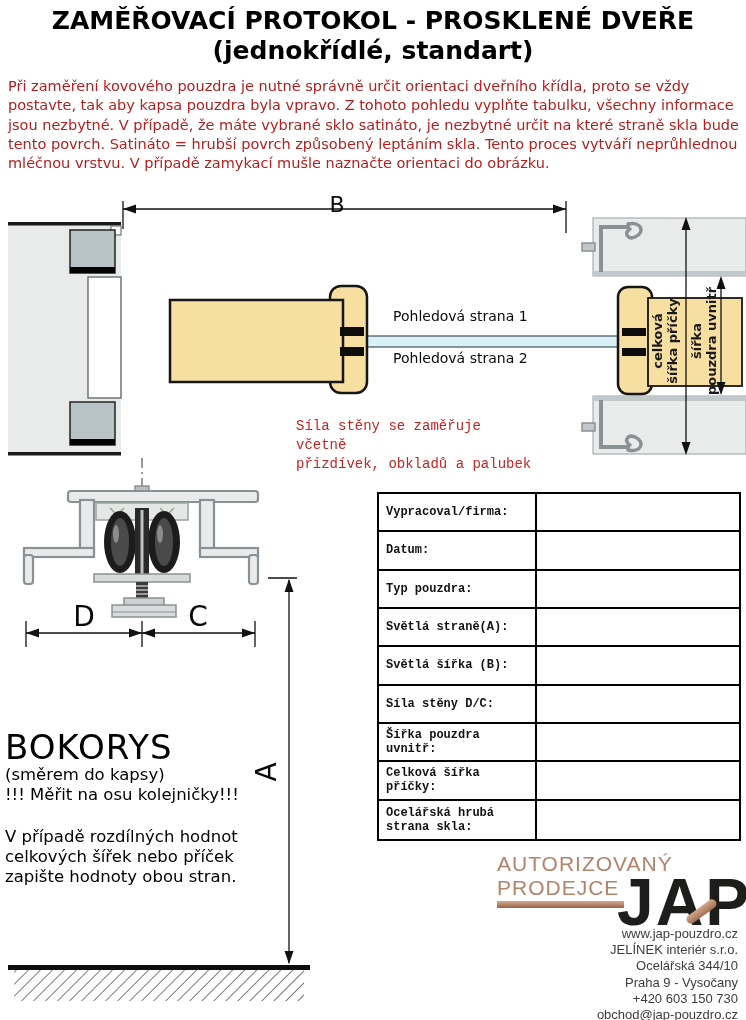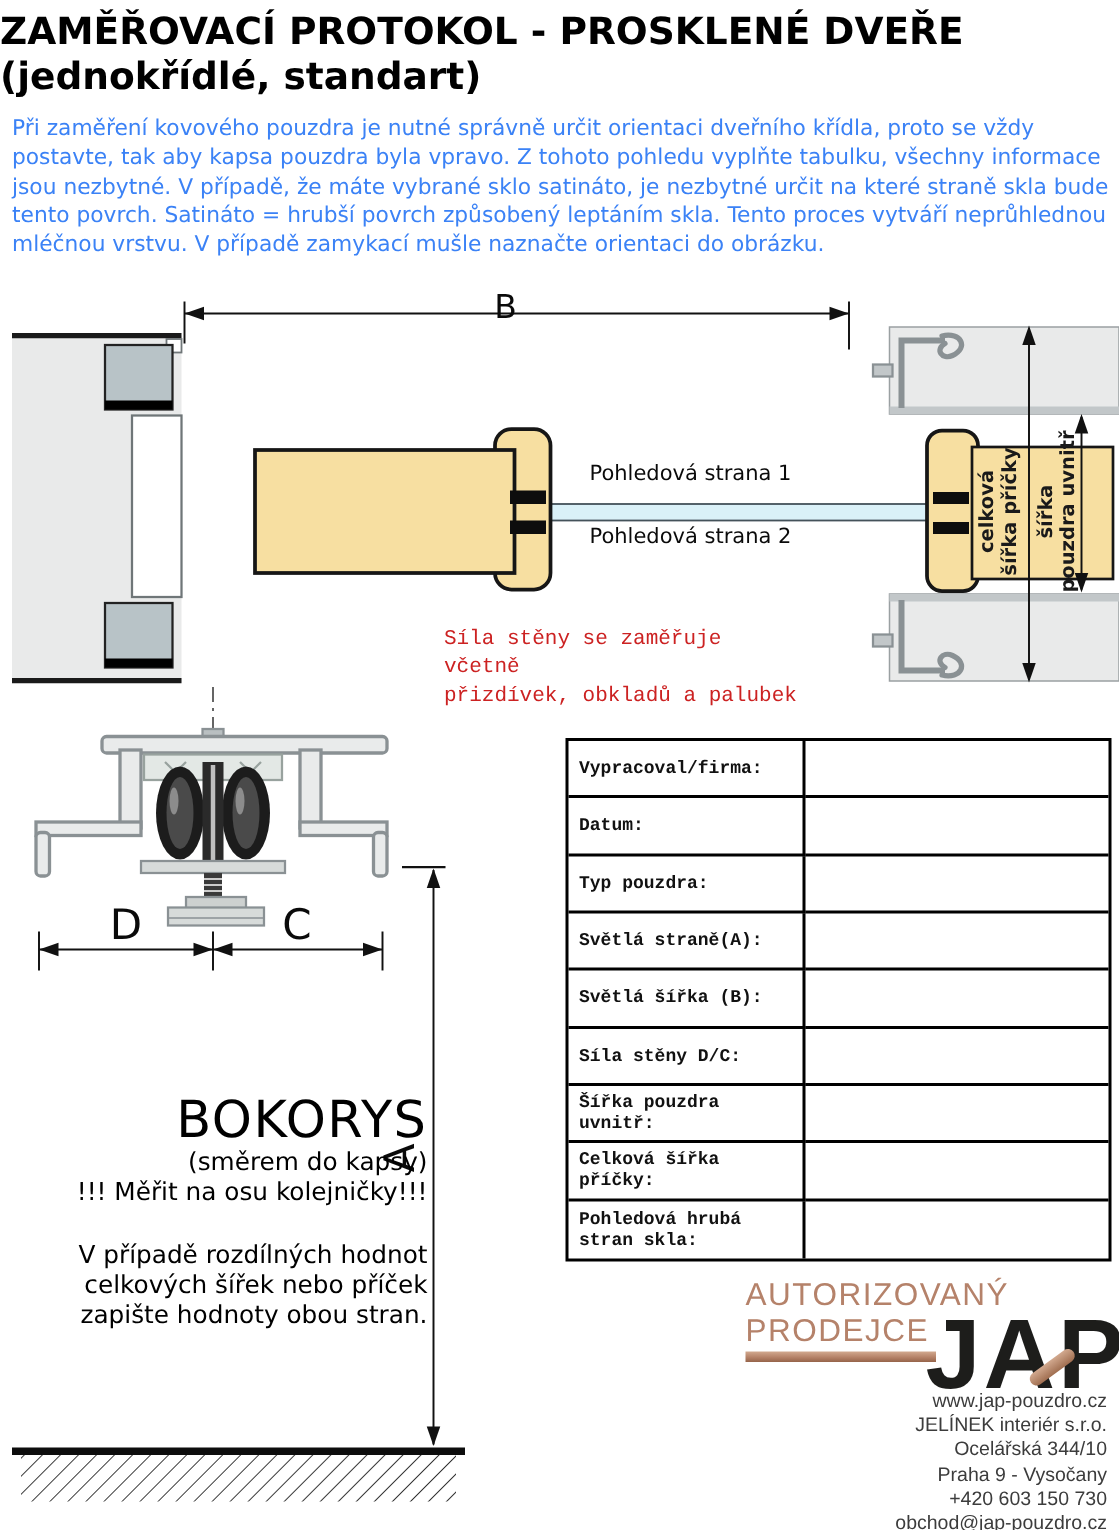--- a/index.html
+++ b/index.html
@@ -1,33 +1,33 @@
 <!DOCTYPE html>
 <html><head>
 <meta charset="utf-8">
 <style>
   html,body{margin:0;padding:0;background:#fff;}
   #page{position:relative;width:746px;height:1020px;background:#fff;overflow:hidden;
         font-family:"DejaVu Sans",sans-serif;color:#111;}
   .abs{position:absolute;}
-  #title{left:0;top:6px;width:746px;text-align:left;font-weight:bold;
+  #title{left:0;top:6px;width:746px;text-align:center;font-weight:bold;
          font-size:25px;line-height:30px;letter-spacing:0px;color:#000;}
-  #intro{left:8px;top:77px;width:734px;font-size:14.5px;line-height:19.3px;color:#3b82f6;}
+  #intro{left:8px;top:77px;width:734px;font-size:14.5px;line-height:19.3px;color:#b91c1c;}
   .diag-label{font-size:14px;color:#0a0a0a;}
   #note-red{left:296px;top:417px;width:240px;font-size:14px;line-height:19px;
             white-space:pre-line;font-family:Liberation Mono, monospace;}
   
   #form-table{left:377px;top:492px;width:364px;height:349px;border:2px solid #000;
               display:grid;grid-template-columns:158px 1fr;grid-template-rows:repeat(9,1fr);
               box-sizing:border-box;background:#fff;}
   .tl{border-right:2px solid #000;border-bottom:2px solid #000;display:flex;align-items:center;
       padding:1px 3px 1px 7px;font-weight:bold;font-size:12px;line-height:1.18;box-sizing:border-box;font-family:Liberation Mono, monospace;}
   .tv{border-bottom:2px solid #000;box-sizing:border-box;}
   
-  #bok-block{left:5px;top:729px;width:280px;text-align:right;color:#000;}
+  #bok-block{left:5px;top:729px;width:280px;text-align:left;color:#000;}
   #bok-title{font-size:34px;line-height:36px;letter-spacing:1px;}
   #bok-sub,#bok-warn{font-size:16.5px;line-height:20px;}
   #bok-note{font-size:16.5px;line-height:20px;margin-top:22px;}
   
   .copper-text{font-family:"Liberation Sans",sans-serif;font-weight:normal;font-size:21px;
                line-height:23px;letter-spacing:1px;}
   #copper-bar{left:497px;top:901px;width:127px;height:7px;
               background:linear-gradient(180deg,#d2a98f 0%,#b58268 55%,#96644a 100%);}
   #jap-logo{left:617px;top:872px;font-family:"Liberation Sans",sans-serif;font-weight:bold;
             font-size:66px;letter-spacing:2px;color:#1d1d1b;line-height:60px;}
@@ -224,21 +224,21 @@
     <div class="tl">Světlá straně(A):</div>
     <div class="tv"></div>
     <div class="tl">Světlá šířka (B):</div>
     <div class="tv"></div>
     <div class="tl">Síla stěny D/C:</div>
     <div class="tv"></div>
     <div class="tl">Šířka pouzdra uvnitř:</div>
     <div class="tv"></div>
     <div class="tl">Celková šířka příčky:</div>
     <div class="tv"></div>
-    <div class="tl last" style="border-bottom:none">Pohledová hrubá stran skla:</div>
+    <div class="tl last" style="border-bottom:none">Ocelářská hrubá strana skla:</div>
     <div class="tv last" style="border-bottom:none"></div>
   </div>
 
   <div class="abs copper-text" style="left:497px;top:852px;color:#b5826a">AUTORIZOVANÝ</div>
   <div class="abs copper-text" style="left:497px;top:876px;color:#b5826a">PRODEJCE</div>
   <div class="abs" id="copper-bar"></div>
   <div class="abs" id="jap-logo">JAP</div>
   <div class="abs" id="jap-swoosh"></div>
 
   <div class="abs" id="contact">

